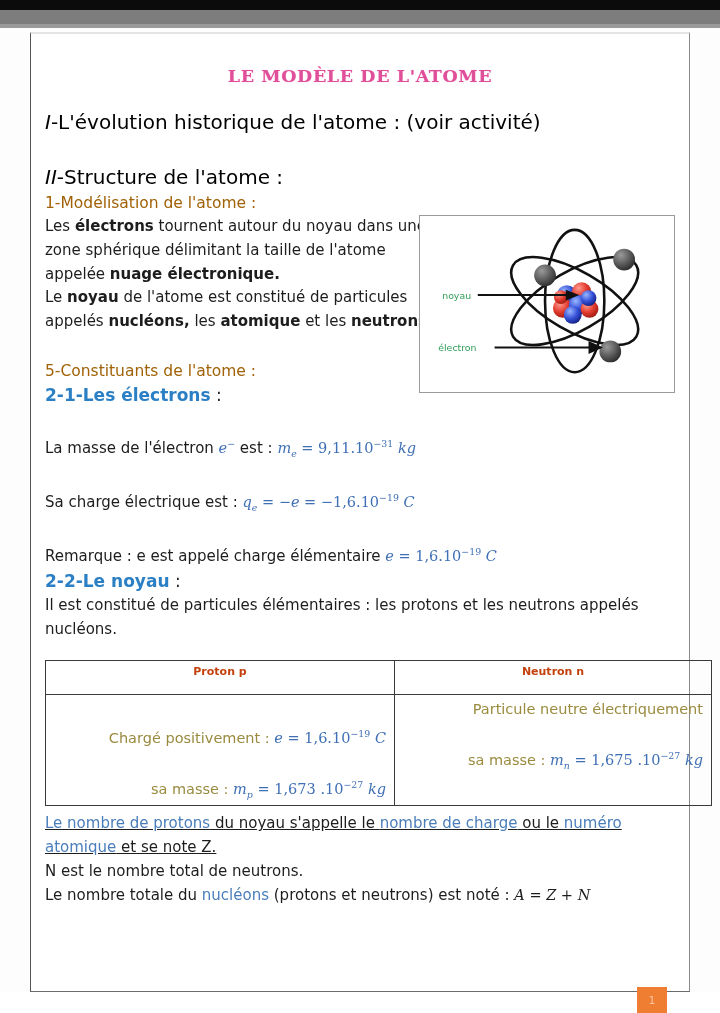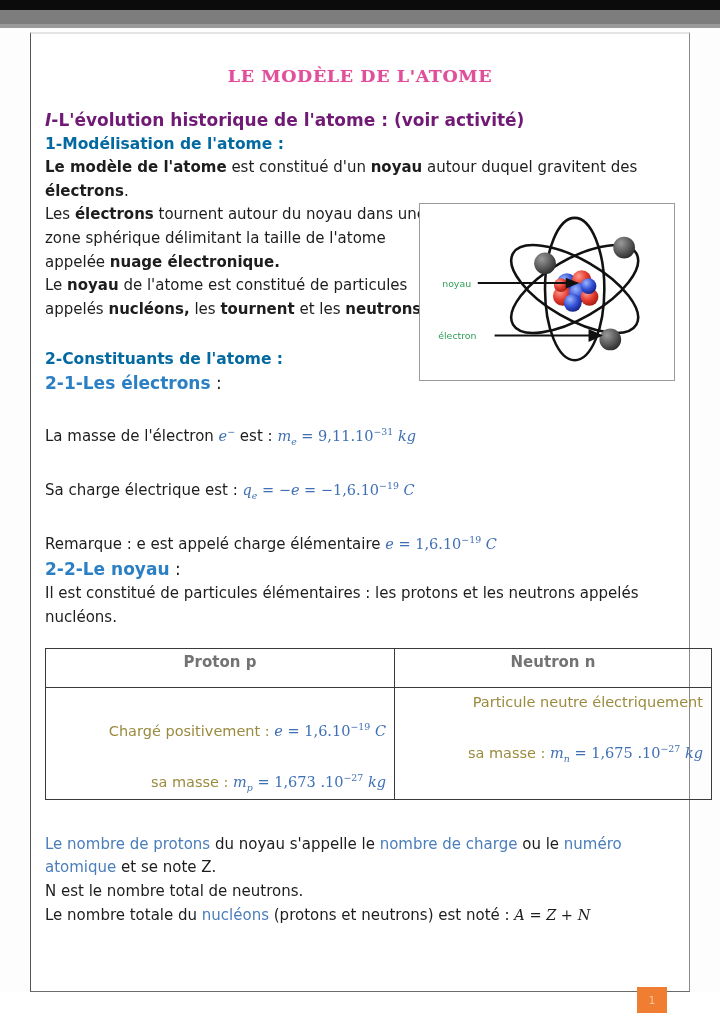--- a/index.html
+++ b/index.html
@@ -35,29 +35,29 @@
     text-align:center;
     font-family:"DejaVu Serif","Liberation Serif",serif;
     font-size:17.5px;
     letter-spacing:0.6px;
     color:#e0509a;
     font-weight:700;
     margin-top:32px;
     text-shadow:0 0 1px #f3a8cd;
   }
   .h-red{
-    color:#701a75;
-    font-weight:700;
-    font-size:17px;
+    color:#000000;
+    font-weight:400;
+    font-size:20px;
     line-height:1.45;
   }
   .h-red .rom{font-style:italic;}
   .h-green{
-    color:#0369a1;
-    font-weight:700;
+    color:#a16207;
+    font-weight:400;
     font-size:15.5px;
     line-height:1.5;
   }
   .h-blue{
     color:#2b7fc4;
     font-weight:700;
     font-size:17px;
     line-height:1.5;
   }
   .h-blue .plain,.h-green .plain{color:#222;font-weight:400;}
@@ -106,34 +106,34 @@
     table-layout:fixed;
   }
   .tbl td,.tbl th{
     border:1px solid #3a3a3a;
     padding:3px 8px;
     vertical-align:top;
   }
   .tbl th{
     text-align:center;
     font-weight:700;
-    font-size:15px;
-    color:#737373;
+    font-size:11px;
+    color:#c2410c;
     padding:4px 8px 16px;
   }
   .tbl td{
     color:#9a8b3f;
     font-size:14.5px;
     line-height:1.55;
     text-align:right;
   }
   .tbl .c1{width:332px;}
   .tbl .c2{width:300px;text-align:center;}
 
-  .tail{margin-top:33px;}
+  .tail{margin-top:6px;text-decoration:underline;}
 
   
   .pagebadge{
     position:absolute;right:22px;bottom:10px;
     width:30px;height:26px;
     background:#ef7d32;
     color:#f7c39b;
     font-size:11px;
     display:flex;align-items:center;justify-content:center;
   }
@@ -151,26 +151,26 @@
 
   <div class="page">
     <div class="inner">
 
       <div class="doc-title">LE MODÈLE DE L'ATOME</div>
 
       <div class="sec1 h-red">
         <span class="rom">I</span><span>-L'évolution historique de l'atome : (voir activité)</span>
       </div>
 
+      <div class="sec2 h-red">
+        <span class="rom">II</span><span>-Structure de l'atome :</span>
+      </div>
 
       <div class="h-green">1-Modélisation de l'atome :</div>
 
-      <div class="body-t">
-        <b>Le modèle de l'atome</b><span> est constitué d'un </span><b>noyau</b><span> autour duquel gravitent des </span><b>électrons</b><span>.</span>
-      </div>
 
       <div class="flowwrap">
 
         <div class="figure">
           <svg class="fig-svg" viewBox="0 0 256 178">
             <defs>
               <radialGradient id="gelec" cx="35%" cy="30%" r="75%">
                 <stop offset="0%" stop-color="#9a9a9a"></stop>
                 <stop offset="55%" stop-color="#5d5d5d"></stop>
                 <stop offset="100%" stop-color="#2b2b2b"></stop>
@@ -218,25 +218,25 @@
             <text class="fig-label" x="22" y="84">noyau</text>
             <text class="fig-label" x="18" y="137">électron</text>
           </svg>
         </div>
 
         <div class="narrow body-t">
           <span>Les </span><b>électrons</b><span> tournent autour du noyau dans une zone sphérique délimitant la taille de l'atome appelée </span><b>nuage électronique.</b>
         </div>
 
         <div class="narrow body-t">
-          <span>Le </span><b>noyau</b><span> de l'atome est constitué de particules appelés </span><b>nucléons,</b><span> les </span><b>tournent</b><span> et les </span><b>neutrons.</b>
+          <span>Le </span><b>noyau</b><span> de l'atome est constitué de particules appelés </span><b>nucléons,</b><span> les </span><b>atomique</b><span> et les </span><b>neutrons.</b>
         </div>
       </div>
 
-      <div class="sec2 h-green">2-Constituants de l'atome :</div>
+      <div class="sec2 h-green">5-Constituants de l'atome :</div>
 
 
       <div class="h-blue">
         <span>2-1-Les électrons</span><span class="plain"> :</span>
       </div>
 
       <div class="body-t nowrap">
         <span>La masse de l'électron </span><span class="math">e<sup>−</sup></span><span> est : </span><span class="math">m<sub>e</sub> = <span class="num">9,11.10<sup>−31</sup></span> kg</span>
       </div>
 

